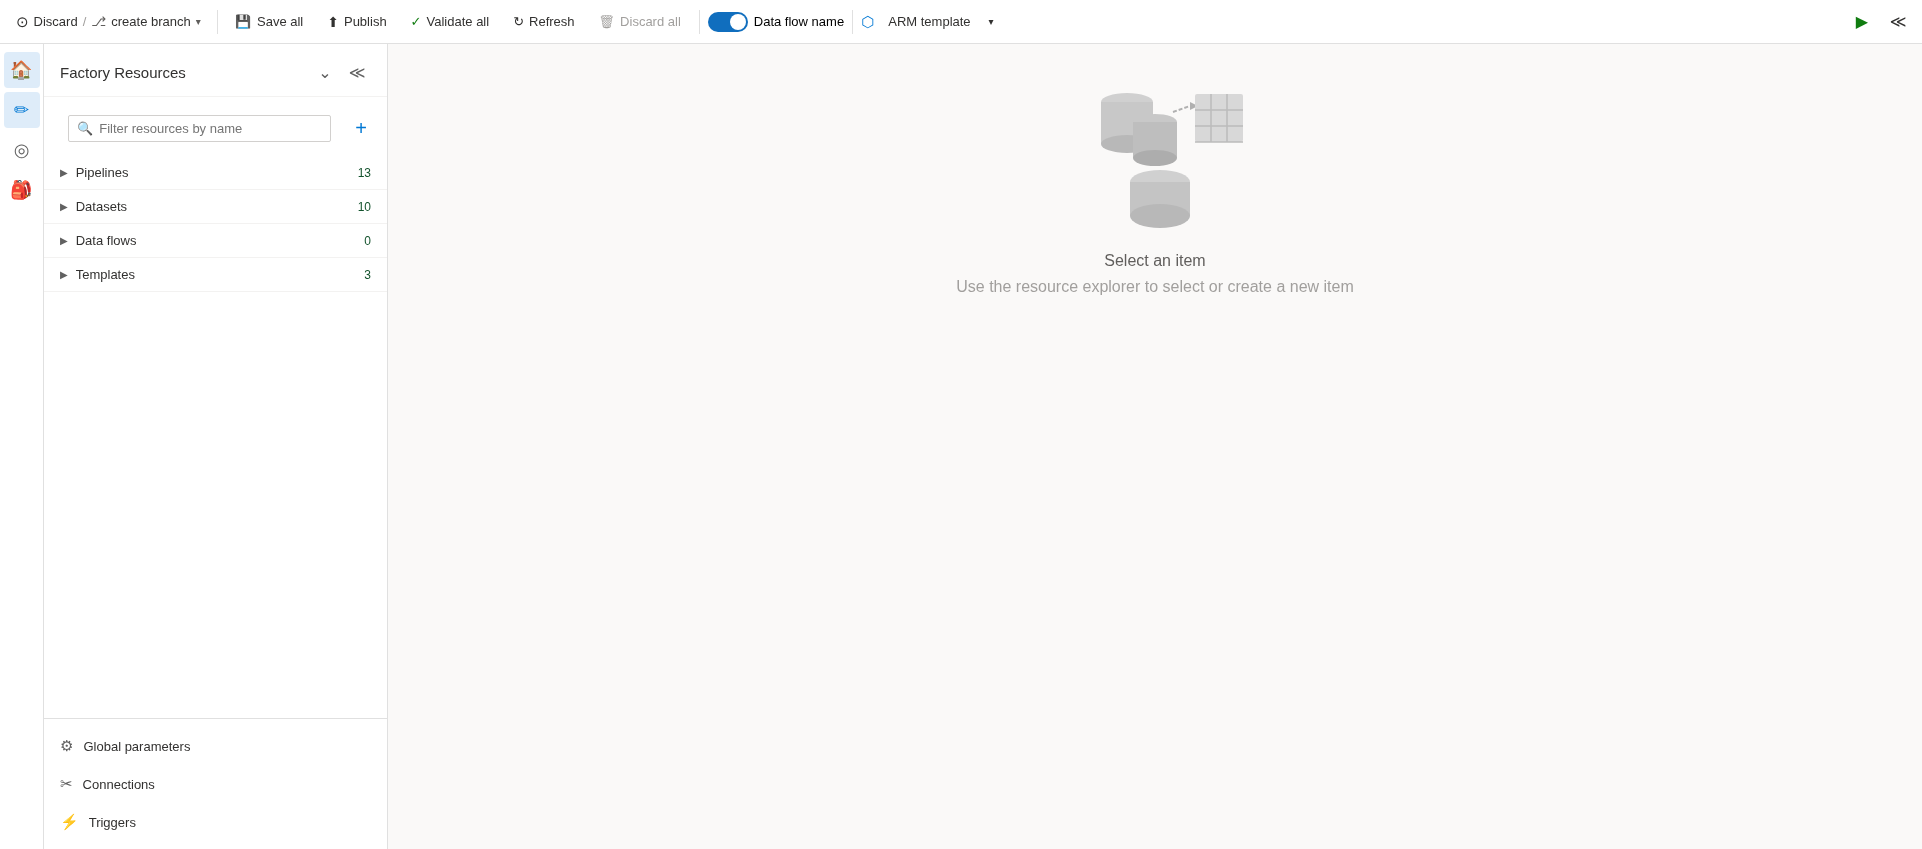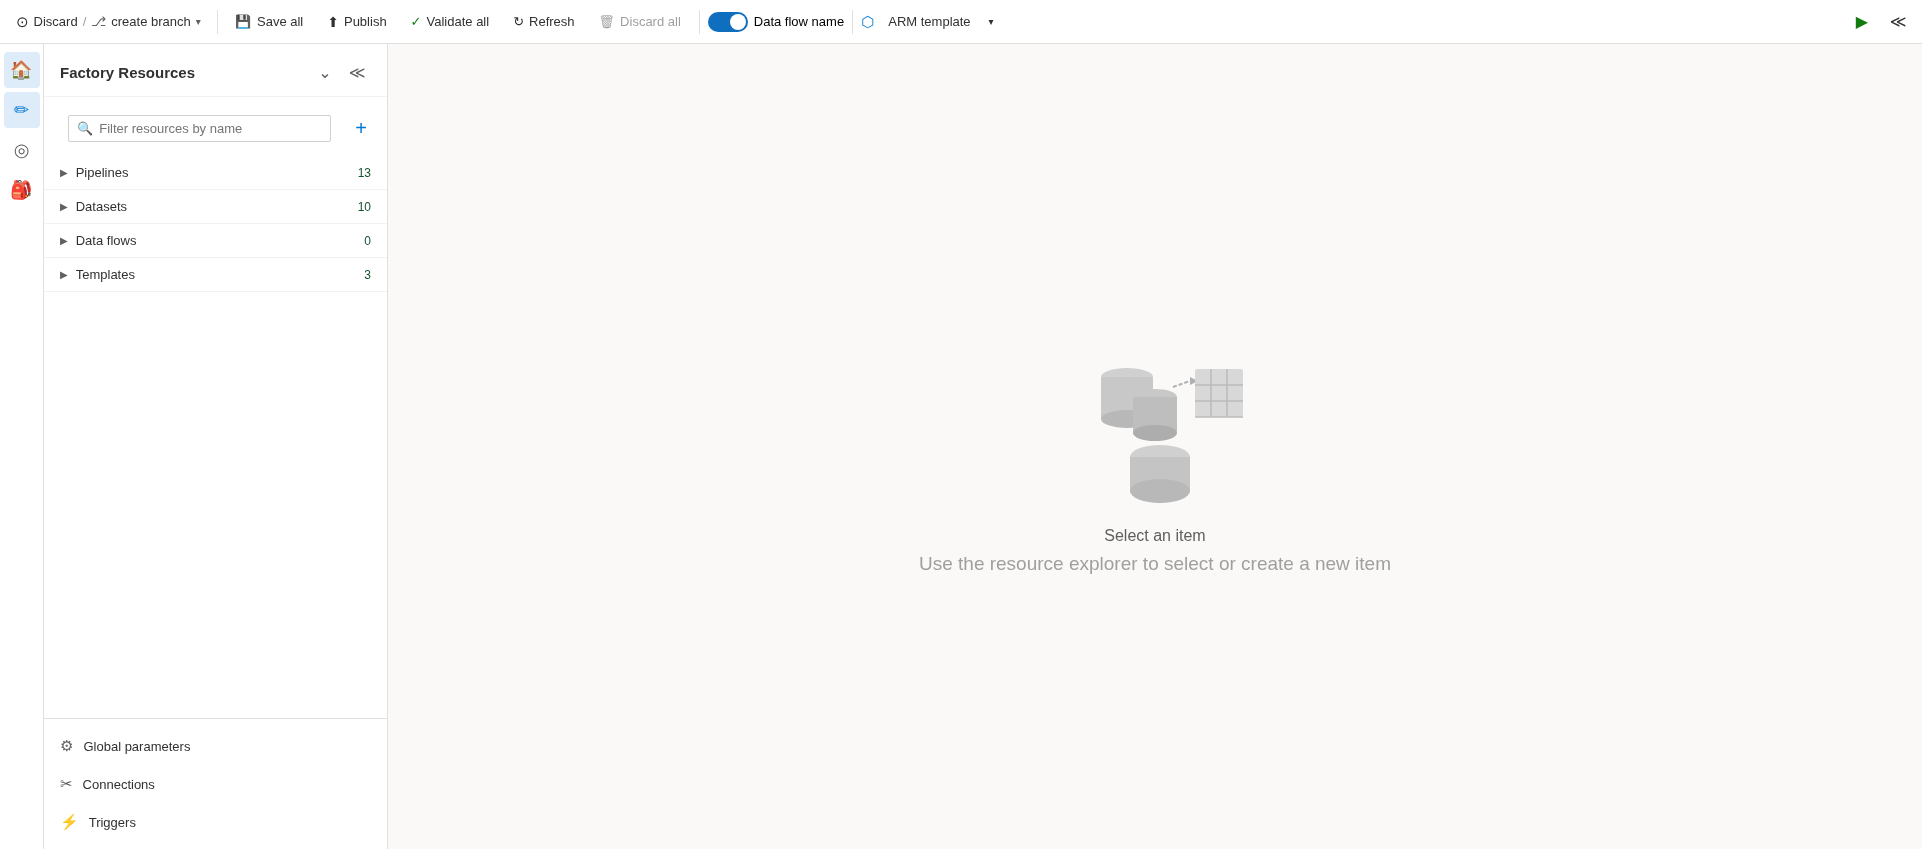--- a/index.html
+++ b/index.html
@@ -134,21 +134,21 @@
     }
     .sidebar-header {
       display: flex;
       align-items: center;
       justify-content: space-between;
       padding: 14px 16px 10px 16px;
       border-bottom: 1px solid #f3f2f1;
     }
     .sidebar-title {
       font-size: 15px;
-      font-weight: 700;
+      font-weight: 400;
       color: #323130;
     }
     .sidebar-header-actions {
       display: flex;
       gap: 4px;
     }
     .sidebar-action-btn {
       display: flex;
       align-items: center;
       justify-content: center;
@@ -228,38 +228,38 @@
       color: #323130;
       font-size: 13px;
     }
     .bottom-icon { font-size: 15px; color: #616161; }
 
     
     .main-content {
       flex: 1;
       display: flex;
       align-items: center;
-      justify-content: center;
+      justify-content: flex-start;
       background: #faf9f8;
       flex-direction: column;
       gap: 16px;
     }
     .empty-state {
       display: flex;
       flex-direction: column;
       align-items: center;
       gap: 8px;
     }
     .empty-title {
       font-size: 16px;
       color: #605e5c;
       font-weight: 400;
     }
     .empty-subtitle {
-      font-size: 19px;
+      font-size: 16px;
       color: #a19f9d;
     }
 
     
     ::-webkit-scrollbar { width: 6px; }
     ::-webkit-scrollbar-track { background: transparent; }
     ::-webkit-scrollbar-thumb { background: #c8c6c4; border-radius: 3px; }
   </style>
 </head>
 <body>

